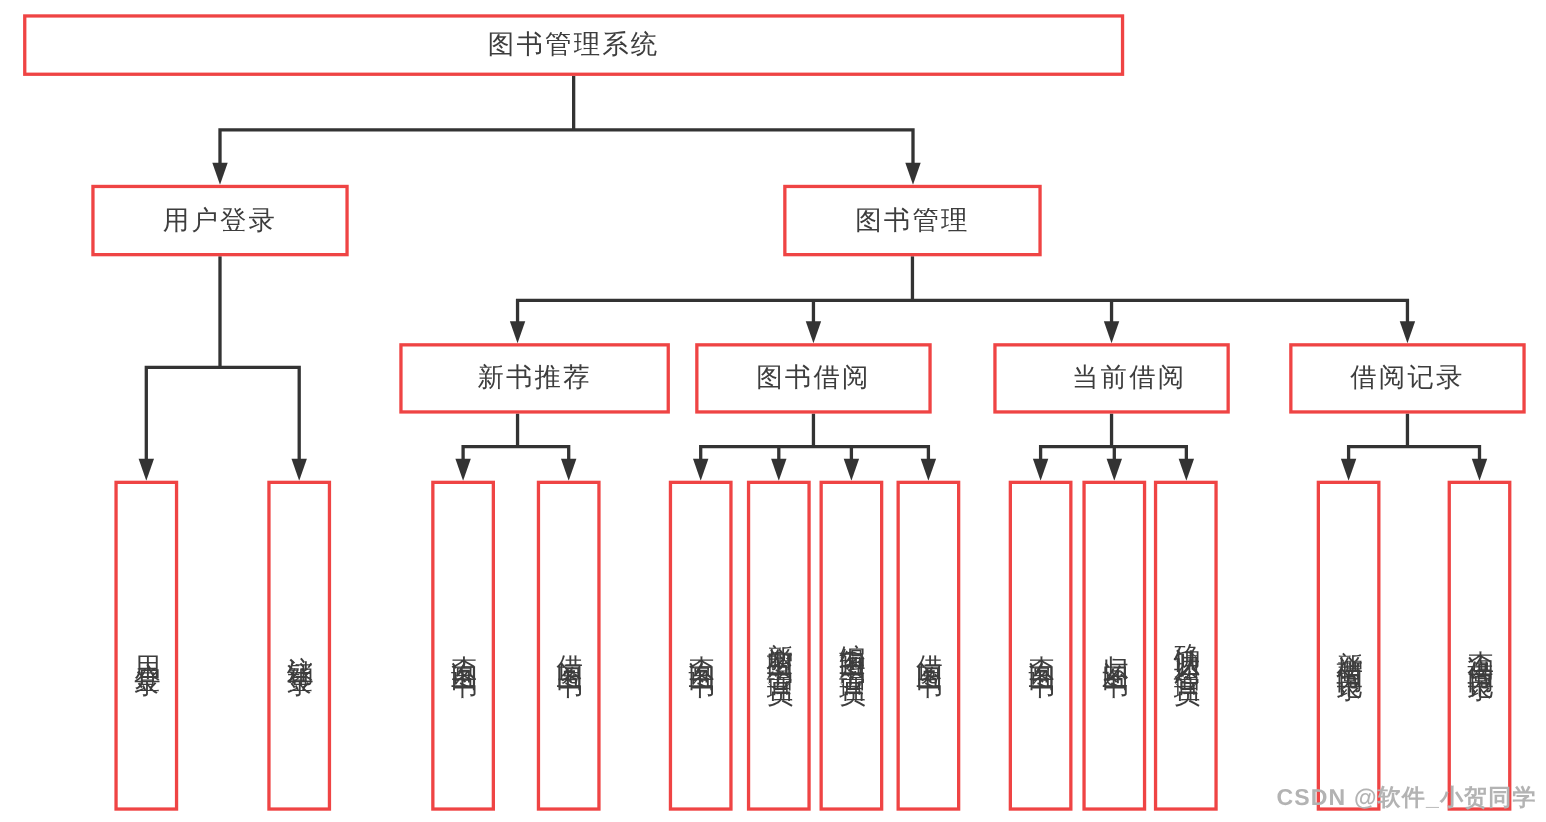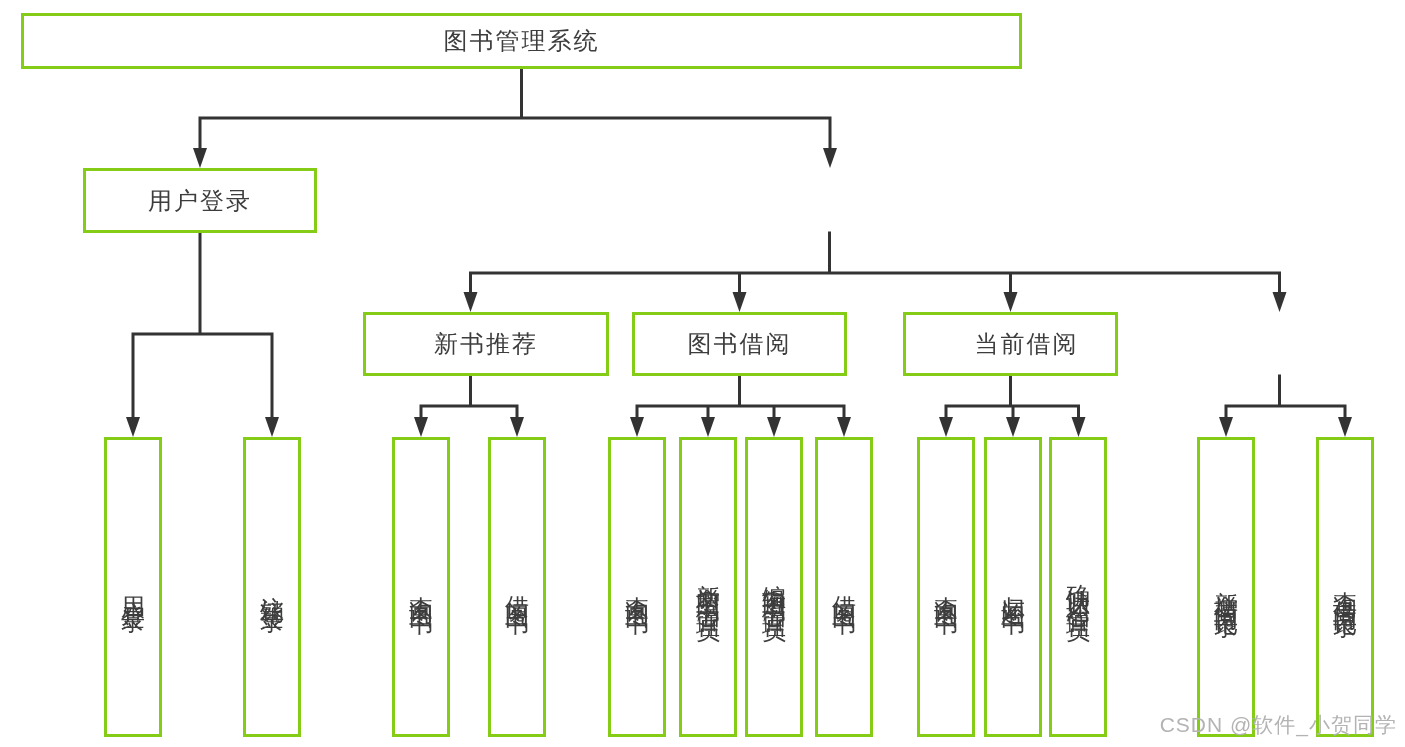--- a/index.html
+++ b/index.html
@@ -2,31 +2,31 @@
 <html><head>
 <meta charset="utf-8">
 <style>
   html,body{margin:0;padding:0;background:#ffffff;}
   .canvas{
     position:relative;width:1405px;height:747px;background:#ffffff;
     font-family:"Liberation Sans","DejaVu Sans",sans-serif;overflow:hidden;
   }
   .connectors{position:absolute;left:0;top:0;width:1405px;height:747px;}
   .box{
-    position:absolute;box-sizing:border-box;border:3px solid #84cc16;background:#ffffff;
+    position:absolute;box-sizing:border-box;border:3px solid #ef4444;background:#ffffff;
     display:flex;align-items:center;justify-content:center;
     color:#3d3d3d;font-size:24px;letter-spacing:2px;line-height:1;z-index:2;
   }
   .vbox span{
     writing-mode:vertical-rl;text-orientation:mixed;
     letter-spacing:5px;line-height:1;font-size:24px;
   }
   .watermark{
     position:absolute;top:711px;right:8px;z-index:5;
-    color:#b3b3b3;font-size:21px;letter-spacing:1px;white-space:nowrap;
+    color:#b3b3b3;font-size:21px;letter-spacing:1px;white-space:nowrap;font-weight:bold;
   }
 </style>
 </head>
 <body>
 
 <div class="canvas">
 
   <svg class="connectors" viewBox="0 0 1405 747" xmlns="http://www.w3.org/2000/svg">
     <g stroke="#333333" stroke-width="3" fill="none" stroke-linecap="square">
       <path d="M521.5 69 V118 M200 118 H830 M200 118 V150 M830 118 V150"></path>
@@ -60,29 +60,35 @@
     </g>
   </svg>
 
   <div class="box" style="left:21px;top:13px;width:1001px;height:56px;">
     <span>图书管理系统</span>
   </div>
 
   <div class="box" style="left:83px;top:168px;width:234px;height:65px;">
     <span>用户登录</span>
   </div>
+  <div class="box" style="left:712px;top:168px;width:235px;height:65px;">
+    <span>图书管理</span>
+  </div>
 
   <div class="box" style="left:363px;top:312px;width:246px;height:64px;">
     <span>新书推荐</span>
   </div>
   <div class="box" style="left:632px;top:312px;width:215px;height:64px;text-align:right;">
     <span>图书借阅</span>
   </div>
   <div class="box" style="left:903px;top:312px;width:215px;height:64px;padding-left:32px;">
     <span>当前借阅</span>
+  </div>
+  <div class="box" style="left:1172px;top:312px;width:215px;height:64px;">
+    <span>借阅记录</span>
   </div>
 
   <div class="box vbox" style="left:104px;top:437px;width:58px;height:300px;">
     <span>用户登录</span>
   </div>
   <div class="box vbox" style="left:243px;top:437px;width:58px;height:300px;">
     <span>注销登录</span>
   </div>
 
   <div class="box vbox" style="left:392px;top:437px;width:58px;height:300px;">

